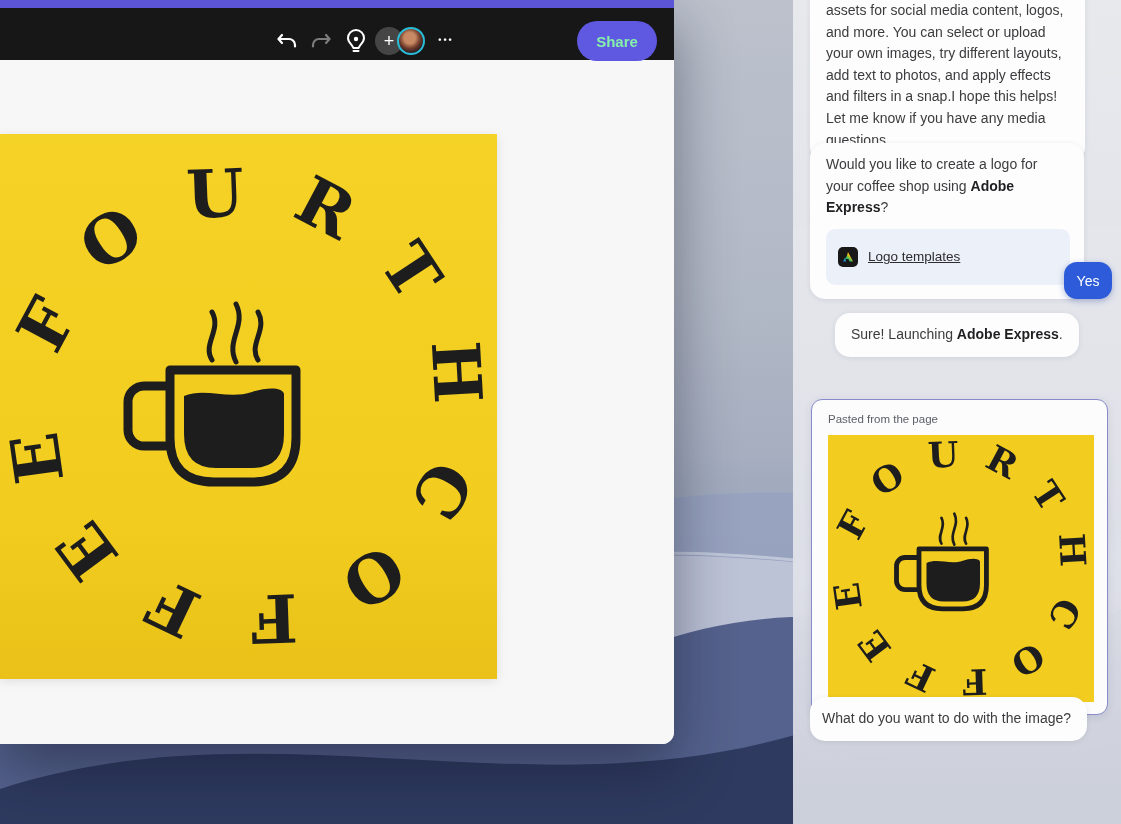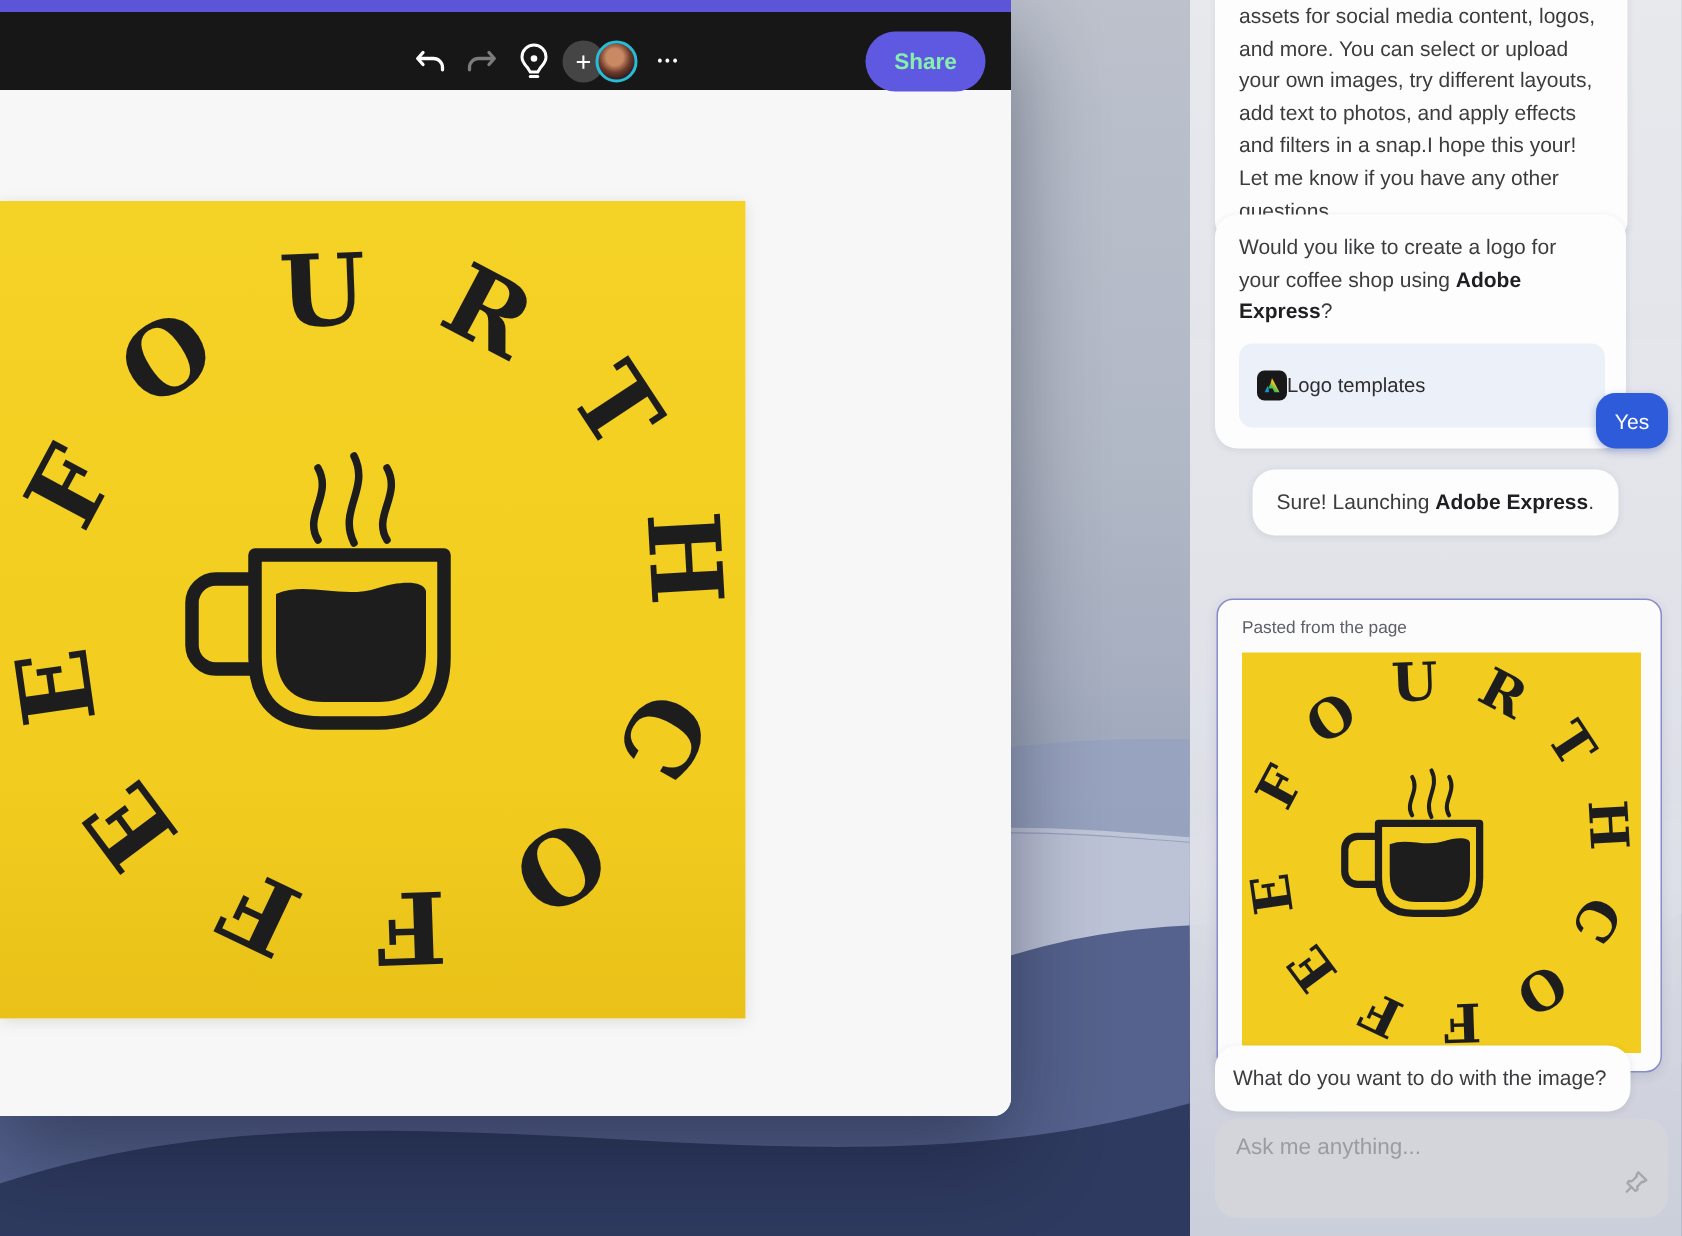--- a/index.html
+++ b/index.html
@@ -53,23 +53,23 @@
 
   
   .copilot { position:absolute; right:0; top:0; width:328px; height:824px;
     background:linear-gradient(180deg, rgba(233,234,238,.96) 0%, rgba(228,229,235,.95) 55%, rgba(214,217,226,.94) 100%);
     backdrop-filter:blur(20px); }
   .bubble { position:absolute; background:#fdfdfe; border-radius:15px; padding:11px 16px;
     font-size:14px; line-height:21.6px; color:#3c3c3e; box-shadow:0 1px 5px rgba(40,45,70,.10); }
   .bubble b { color:#1f1f22; }
   .msg-cap   { left:17px; top:-24px; width:275px; padding-top:24px; }
   .msg-offer { left:17px; top:143px; width:274px; padding-bottom:14px; }
-  .chip { margin-top:10px; display:flex; align-items:center; background:#ecf0f8;
+  .chip { margin-top:10px; display:flex; align-items:center; gap:10px; background:#ecf0f8;
     border:none; border-radius:9px; width:244px; height:56px; padding:0 12px; cursor:pointer;
-    font-size:13.5px; color:#2d2d30; font-family:inherit; }
+    font-size:13.5px; color:#2d2d30; font-family:inherit;text-decoration:underline; }
   .chip .ax-ico { width:20px; height:20px; border-radius:5px; background:#181818; display:inline-flex; align-items:center; justify-content:center; }
   .yes-btn { position:absolute; right:9px; top:262px; width:48px; height:37px; background:#2d5bd9;
     color:#fff; font-size:14px; border:none; border-radius:13px; cursor:pointer;
     box-shadow:0 2px 6px rgba(30,60,150,.35); font-family:inherit; }
   .msg-launch { left:17px; top:313px; white-space:nowrap;margin-left:25px; }
   .paste-card { position:absolute; left:18px; top:363px; width:297px; height:316px; background:#fcfcfd;
     border:1.5px solid #888ccb; border-radius:11px; box-shadow:0 2px 8px rgba(40,45,90,.12);margin-top:36px; }
   .paste-label { position:absolute; left:16px; top:13px; font-size:11.5px; color:#5e6068; }
   .paste-thumb { position:absolute; left:16px; top:35px; width:266px; height:267px; overflow:hidden;
     background:#f2cd1f; }
@@ -147,21 +147,21 @@
           <path d="M184,262 C205,253 228,266 252,258 C264,254 282,252 284,260 L284,300 Q284,334 252,334 L216,334 Q184,334 184,300 Z" fill="#1d1d1d"></path>
         </g>
       </svg>
     </div>
   </div>
 </div>
 
 <div class="copilot">
 
   <div class="bubble msg-cap">
-    <span>assets for social media content, logos, and more. You can select or upload your own images, try different layouts, add text to photos, and apply effects and filters in a snap.I hope this your! Let me know if you have any other questions.</span>
+    <span>assets for social media content, logos, and more. You can select or upload your own images, try different layouts, add text to photos, and apply effects and filters in a snap.I hope this helps! Let me know if you have any media questions.</span>
   </div>
 
   <div class="bubble msg-offer">
     <span>Would you like to create a logo for your coffee shop using </span><b>Adobe Express</b><span>?</span>
     <button class="chip">
       <span class="ax-ico">
         <svg width="14" height="14" viewBox="0 0 14 14">
           <defs>
             <linearGradient id="axg" x1="0" y1="1" x2="1" y2="0">
               <stop offset="0" stop-color="#2f6bff"></stop>
@@ -205,24 +205,13 @@
           <path d="M184,262 C205,253 228,266 252,258 C264,254 282,252 284,260 L284,300 Q284,334 252,334 L216,334 Q184,334 184,300 Z" fill="#1d1d1d"></path>
         </g>
       </svg>
     </div>
   </div>
 
   <div class="bubble msg-question">
     <span>What do you want to do with the image?</span>
   </div>
 
-  <div class="ask-box">
-    <textarea placeholder="Ask me anything..." style=""></textarea>
-    <span class="pin-ico">
-      <svg width="18" height="18" viewBox="0 0 18 18">
-        <g fill="none" stroke="#a6a7ab" stroke-width="1.6" stroke-linejoin="round">
-          <path d="M10.2 2.5 L15.5 7.8 L13.6 9 L12.8 8.8 L9.5 12.1 L9.7 14 L8.3 15 L3 9.7 L4 8.3 L5.9 8.5 L9.2 5.2 L9 4.4 Z"></path>
-          <path d="M5.2 12.8 L2.5 15.5" stroke-linecap="round"></path>
-        </g>
-      </svg>
-    </span>
-  </div>
 </div>
 
 </body></html>

